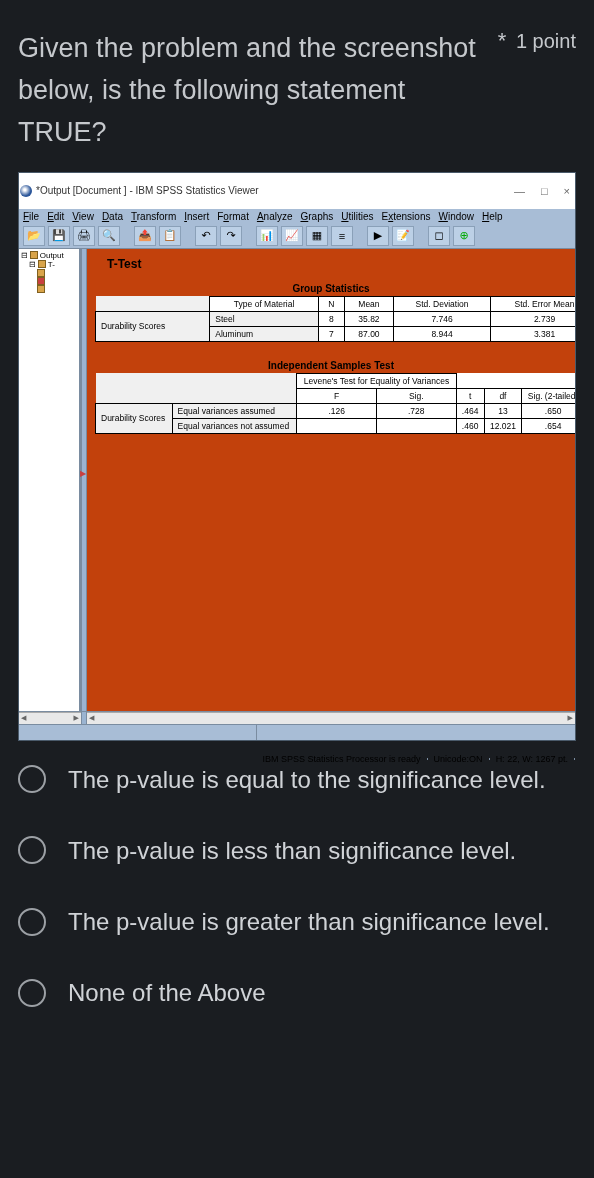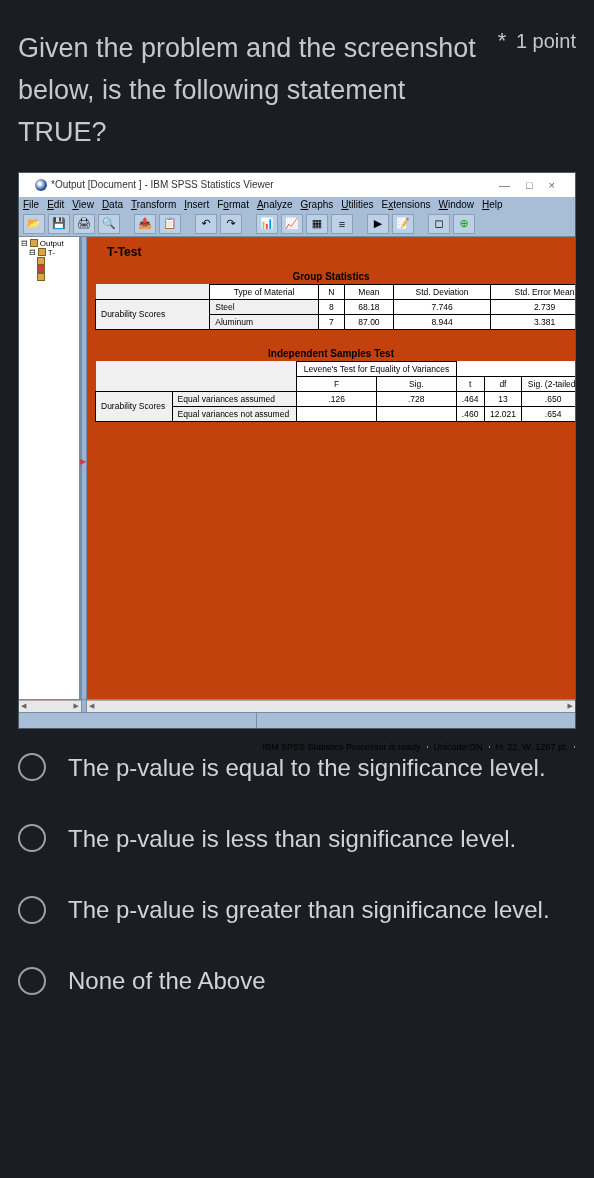--- a/index.html
+++ b/index.html
@@ -36,25 +36,25 @@
     margin: 0 18px;
     width: 558px;
     background: #9bb4d1;
     border: 1px solid #4a5a6a;
     font-family: "Segoe UI", Tahoma, sans-serif;
     font-size: 9px;
     color: #000;
   }
   .titlebar {
     background: #fff;
-    height: 24px;
+    height: 36px;
     display: flex;
     align-items: center;
     justify-content: space-between;
-    padding: 0 16px;
+    padding: 0 1px;
     font-size: 10px;
     color: #333;
   }
   .titlebar-left { display: flex; align-items: center; gap: 4px; }
   .win-icon {
     width: 12px; height: 12px;
     background: radial-gradient(circle at 40% 40%, #fff 10%, #2a5599 60%);
     border-radius: 50%;
   }
   .titlebar-right { display: flex; gap: 8px; color: #666; font-size: 11px; }
@@ -318,21 +318,21 @@
           <th>Type of Material</th>
           <th>N</th>
           <th>Mean</th>
           <th>Std. Deviation</th>
           <th>Std. Error Mean</th>
         </tr>
         <tr>
           <td class="rowlabel" rowspan="2">Durability Scores</td>
           <td class="rowlabel">Steel</td>
           <td>8</td>
-          <td>68.18</td>
+          <td>35.82</td>
           <td>7.746</td>
           <td>2.739</td>
         </tr>
         <tr>
           <td class="rowlabel">Aluminum</td>
           <td>7</td>
           <td>87.00</td>
           <td>8.944</td>
           <td>3.381</td>
         </tr>

